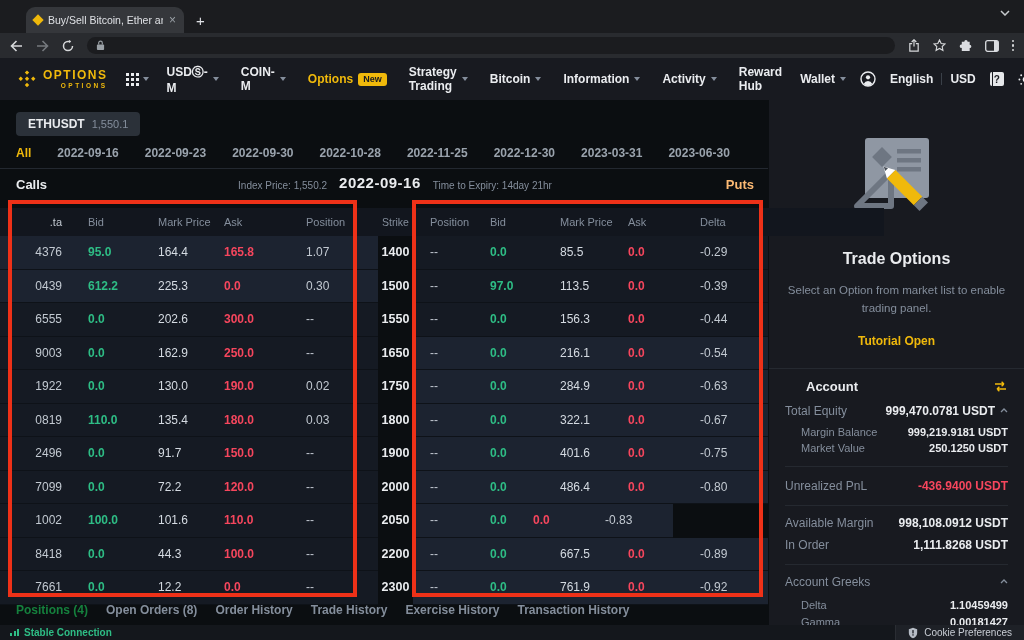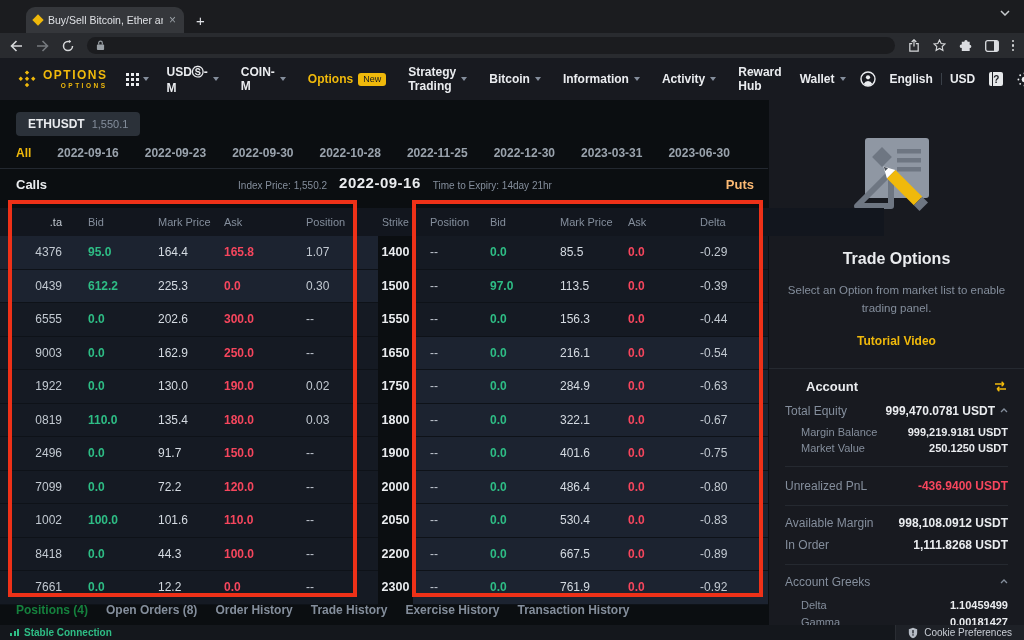--- a/index.html
+++ b/index.html
@@ -27,21 +27,21 @@
   .logo { display:flex; align-items:center; gap:5px; }
   .logo-text { color:#f0b90b; line-height:1; }
   .logo-text .l1 { font-size:12px; font-weight:bold; letter-spacing:1.5px; }
   .logo-text .l2 { font-size:6.5px; font-weight:bold; letter-spacing:2.5px; margin-top:2px; text-align:right; }
   .grid-wrap { display:flex; align-items:center; gap:4px; }
   .caret { width:0; height:0; border-left:3.5px solid transparent; border-right:3.5px solid transparent; border-top:4px solid #848e9c; display:inline-block; }
   .nav-items { display:flex; align-items:center; gap:22px; }
   .nav-item { display:flex; align-items:center; gap:5px; cursor:pointer; }
   .nav-label { font-size:12px; font-weight:600; color:#eaecef; }
   .nav-item.highlight .nav-label { color:#f0b90b; }
-  .badge { background:#f0b90b; color:#181a20; font-size:9px; font-weight:normal; padding:1.5px 5px; border-radius:3px; }
+  .badge { background:#f0b90b; color:#181a20; font-size:9px; font-weight:bold; padding:1.5px 5px; border-radius:3px; }
   .badge:empty { display:none; }
   .appnav-right { margin-left:auto; display:flex; align-items:center; gap:14px; }
   .wallet { display:flex; align-items:center; gap:5px; }
   .lang-cur { display:flex; align-items:center; gap:8px; font-size:12px; font-weight:600; color:#eaecef; }
   .vdiv { width:1px; height:12px; background:#3a4048; }
   .faq-box { width:14px; height:14px; background:#e6e8ea; border-radius:2px; position:relative; display:flex; align-items:center; justify-content:center; }
   .faq-box::before { content:"?"; color:#181a20; font-weight:bold; font-size:10px; }
   .faq-box::after { content:""; position:absolute; left:2.5px; top:0; width:1.2px; height:14px; background:#181a20; }
   
   .content { display:flex; height:525px; }
@@ -451,21 +451,20 @@
           </div>
             <div class="t-row p-itm no-caret">
             <span class="cell c0 ccell">1002</span>
             <span class="cell c1 ccell green">100.0</span>
             <span class="cell c2 ccell mark">101.6</span>
             <span class="cell c3 ccell red">110.0</span>
             <span class="cell c4 ccell dim">--</span>
             <span class="cell st">2050</span>
             <span class="cell p0 pcell dim">--</span>
             <span class="cell p1 pcell green">0.0</span>
-            <span class="cell p2 pcell mark">530.4</span>
             <span class="cell p3 pcell red">0.0</span>
             <span class="cell p4 pcell dim">-0.83</span>
           </div>
             <div class="t-row p-itm no-caret">
             <span class="cell c0 ccell">8418</span>
             <span class="cell c1 ccell green">0.0</span>
             <span class="cell c2 ccell mark">44.3</span>
             <span class="cell c3 ccell red">100.0</span>
             <span class="cell c4 ccell dim">--</span>
             <span class="cell st">2200</span>
@@ -515,21 +514,21 @@
         <path d="M12 70L46 36V70Z" fill="none" stroke="#6e7682" stroke-width="6" stroke-linejoin="round"></path>
         <g transform="rotate(-45 66 58)">
           <path d="M60 30l6-11 6 11z" fill="#ffffff"></path>
           <path d="M64 23.5l2-4 2 4z" fill="#474e58"></path>
           <rect x="60" y="30" width="12" height="38" fill="#f0b90b"></rect>
           <rect x="60" y="68" width="12" height="8" fill="#6e7682"></rect>
         </g>
       </svg>
       <div class="panel-title">Trade Options</div>
       <div class="panel-desc">Select an Option from market list to enable trading panel.</div>
-      <div class="tutorial">Tutorial Video</div>
+      <div class="tutorial">Tutorial Open</div>
       <div class="divider d1"></div>
 
       <div class="acct">
         <div class="acct-header">
           <span class="acct-title">Account</span>
           <svg width="15" height="11" viewBox="0 0 15 11">
             <path d="M2 3h9M11 3L8.6.8M11 3L8.6 5.2" fill="none" stroke="#f0b90b" stroke-width="1.4"></path>
             <path d="M13 8H4M4 8l2.4-2.2M4 8l2.4 2.2" fill="none" stroke="#f0b90b" stroke-width="1.4"></path>
           </svg>
         </div>

